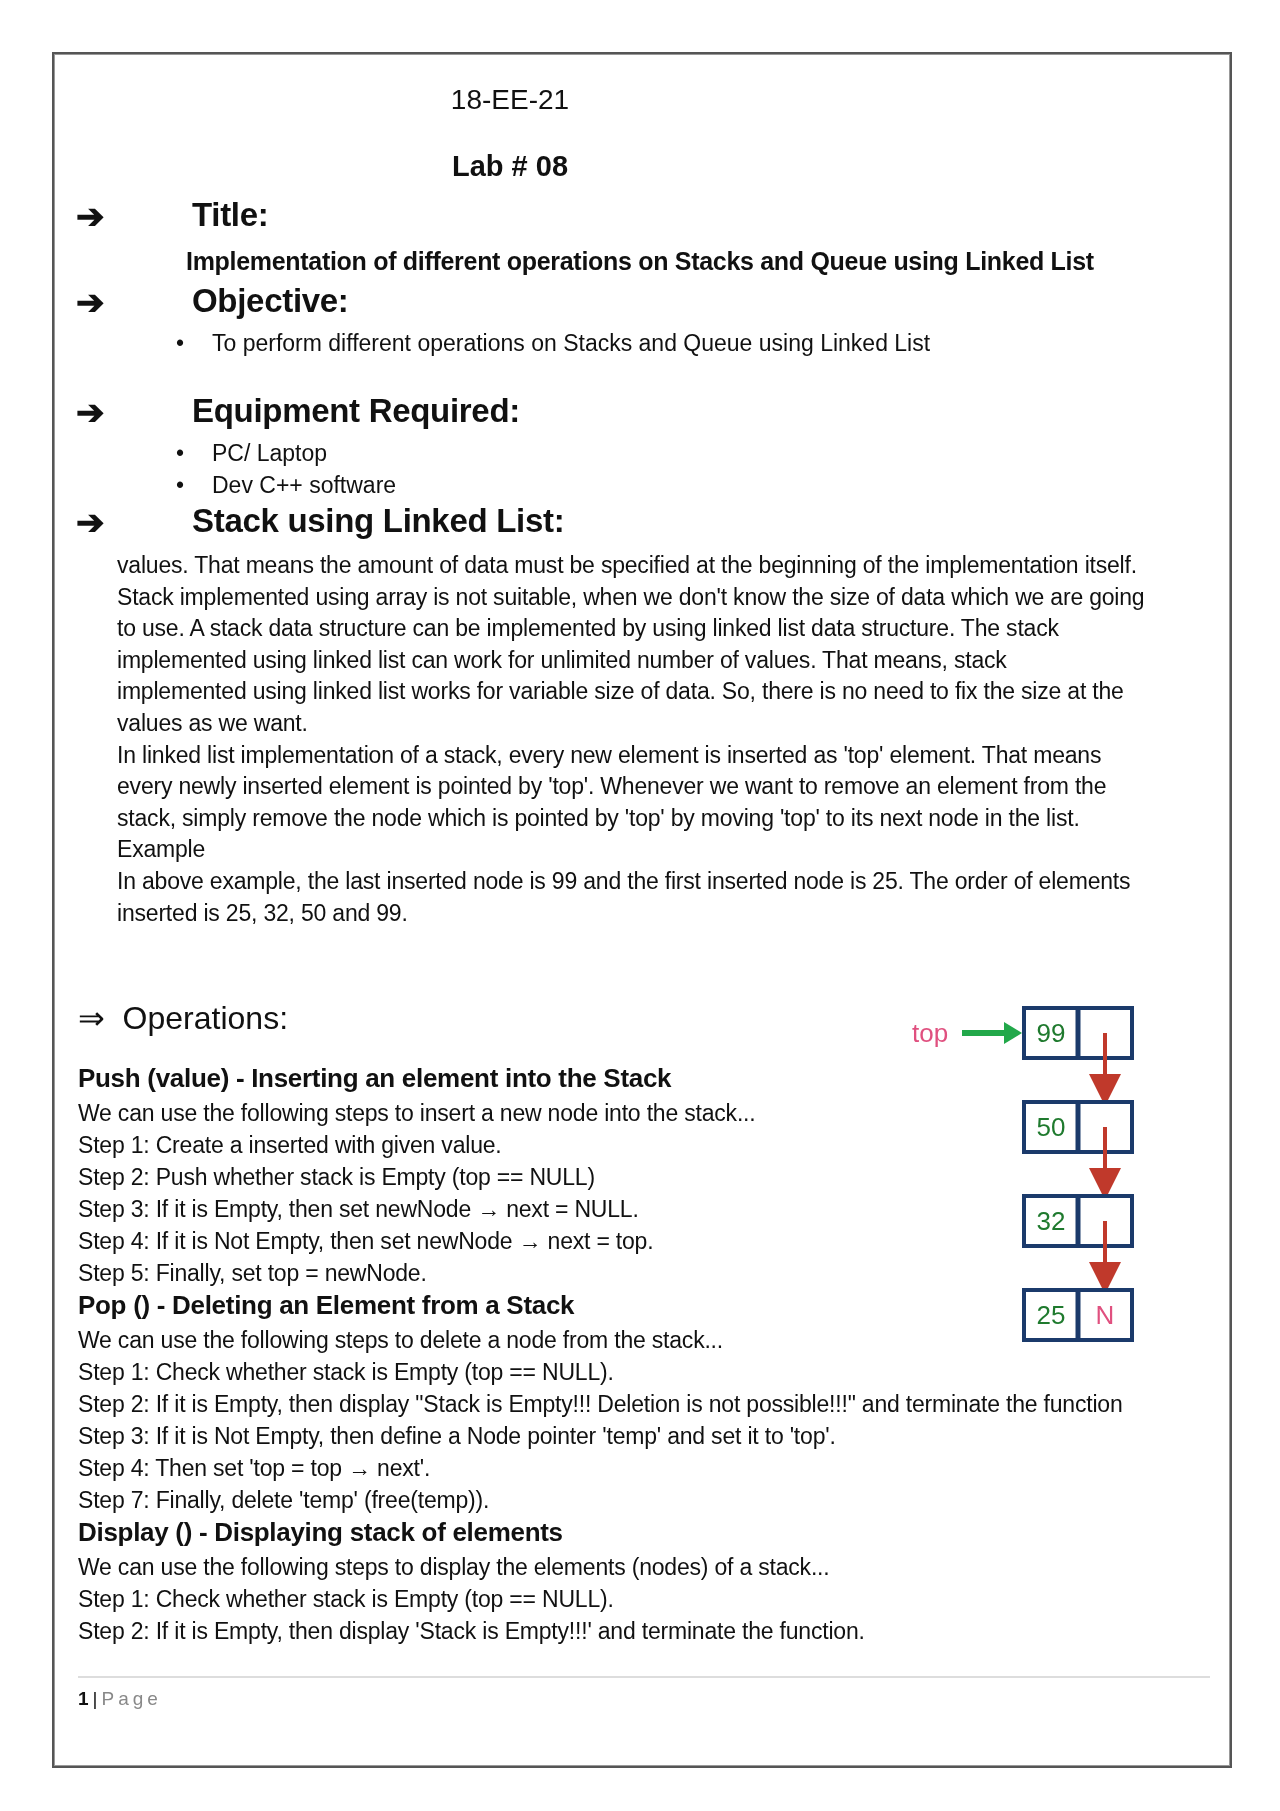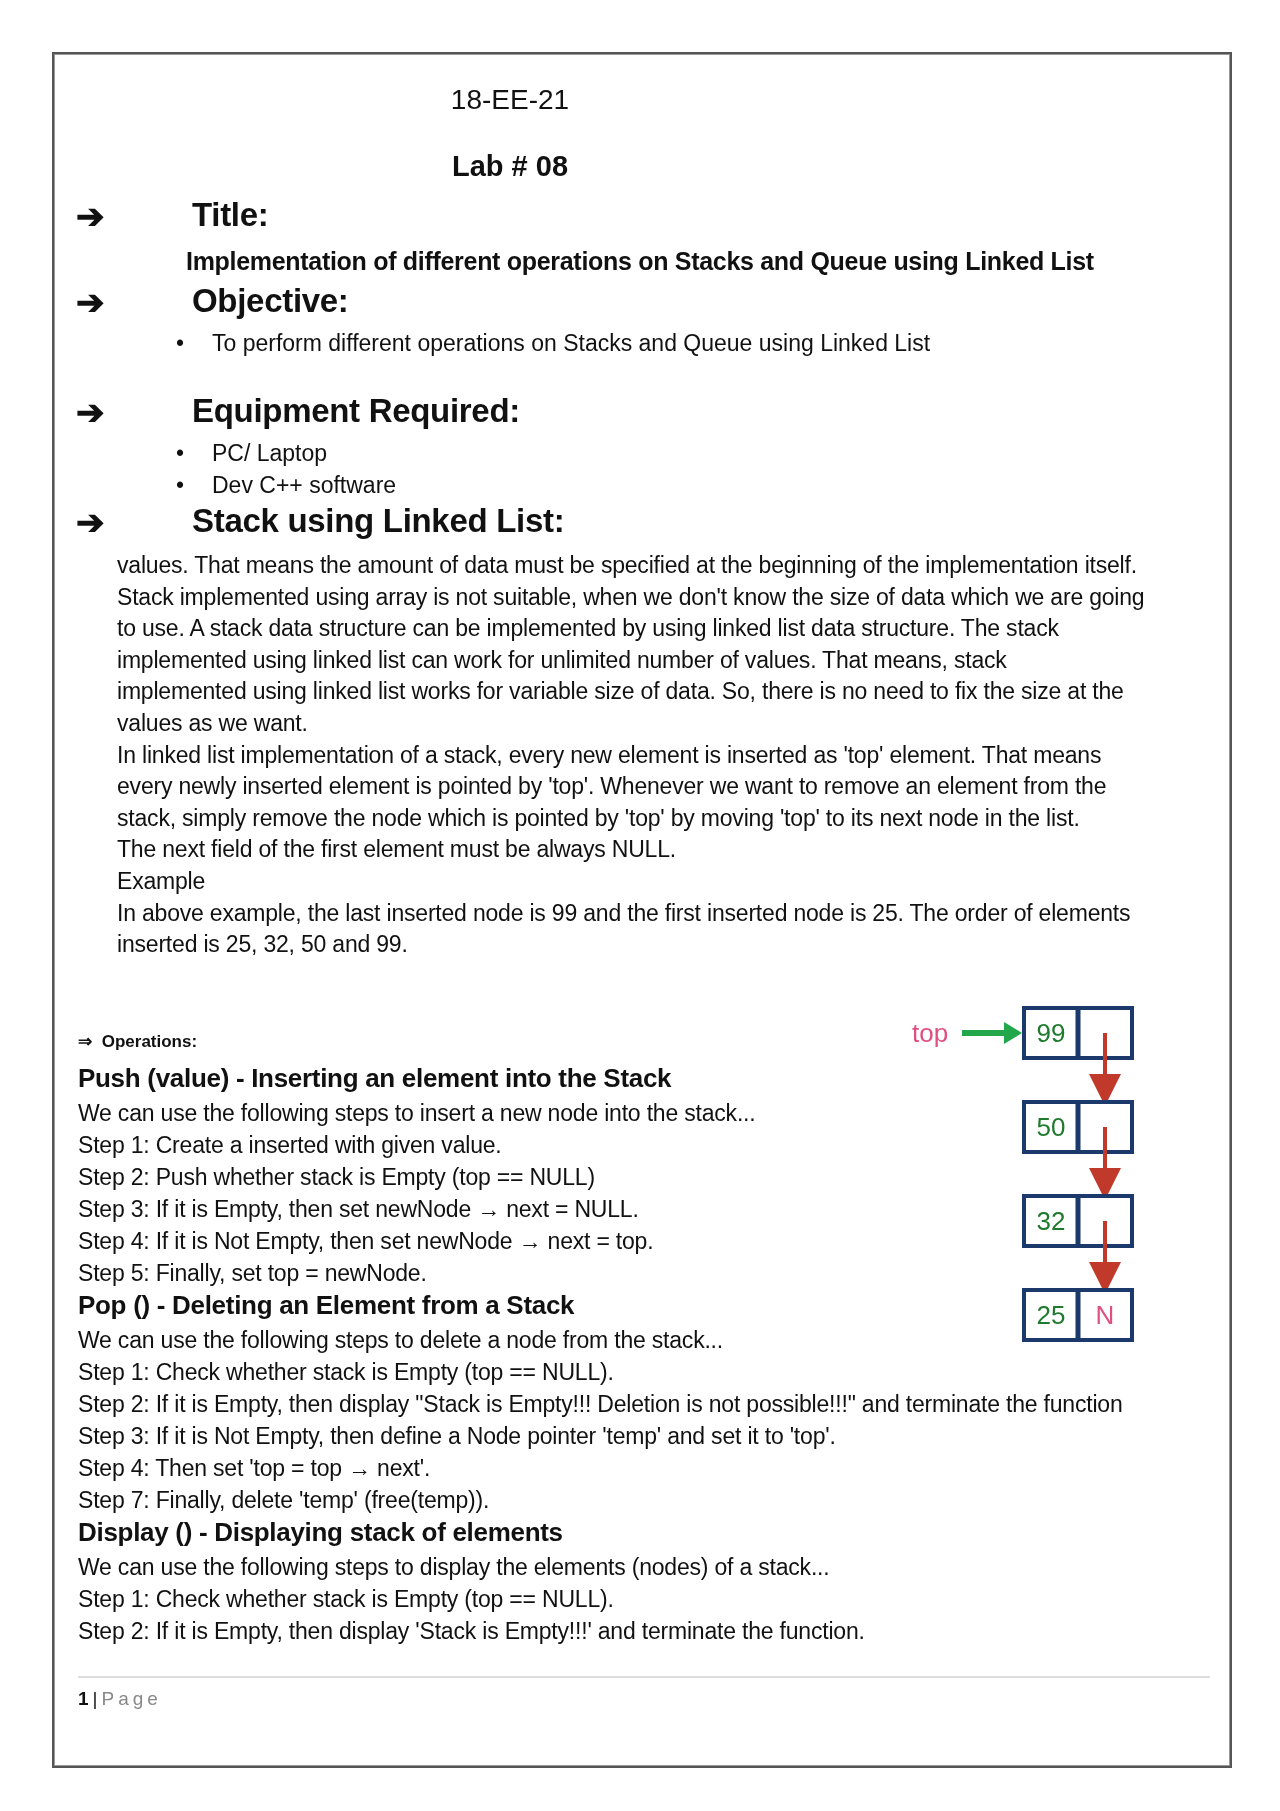--- a/index.html
+++ b/index.html
@@ -8,21 +8,21 @@
   .abs { position:absolute; white-space:nowrap; }
   .center { left:0; width:1020px; text-align:center; }
   .roll { font-size:28px; top:84px; }
   .lab { font-size:29px; font-weight:bold; top:150px; }
   .arrow { font-size:34px; font-weight:bold; left:76px; }
   .h1 { font-size:33px; font-weight:bold; left:156px; letter-spacing:-0.3px;margin-left:36px; }
   .subtitle { font-size:25px; font-weight:bold; left:186px; top:247px; letter-spacing:-0.3px; }
   .bullet { font-size:23px; left:212px; }
   .bullet::before { content:"•"; position:absolute; left:-36px; }
   .para { font-size:23px; left:117px; line-height:31.6px; letter-spacing:-0.2px; }
-  .ops-label { font-size:17px; font-weight:bold; left:78px; top:1031px; }
+  .ops-label { font-size:32px; font-weight:normal; left:78px; top:999px; }
   .h2 { font-size:26px; font-weight:bold; left:78px; letter-spacing:-0.3px; }
   .line { font-size:23px; left:78px; letter-spacing:-0.2px; }
   .footer-rule { position:absolute; left:78px; top:1676px; width:1132px; height:0; border-top:2px solid #ddd; }
   .footer { font-size:19px; left:78px; top:1688px; }
   .footer .num { font-weight:bold; color:#111; }
   .footer .sep { color:#111; margin:0 4px; }
   .footer .pg { color:#888; letter-spacing:4px; }
   svg.diagram { position:absolute; left:900px; top:1000px; }
 </style>
 </head>
@@ -52,21 +52,20 @@
 <div class="abs para" style="top:550px">
   <div>values. That means the amount of data must be specified at the beginning of the implementation itself.</div>
   <div>Stack implemented using array is not suitable, when we don't know the size of data which we are going</div>
   <div>to use. A stack data structure can be implemented by using linked list data structure. The stack</div>
   <div>implemented using linked list can work for unlimited number of values. That means, stack</div>
   <div>implemented using linked list works for variable size of data. So, there is no need to fix the size at the</div>
   <div>values as we want.</div>
   <div>In linked list implementation of a stack, every new element is inserted as 'top' element. That means</div>
   <div>every newly inserted element is pointed by 'top'. Whenever we want to remove an element from the</div>
   <div>stack, simply remove the node which is pointed by 'top' by moving 'top' to its next node in the list.</div>
-  <div>The next field of the first element must be always NULL.</div>
   <div>Example</div>
   <div>In above example, the last inserted node is 99 and the first inserted node is 25. The order of elements</div>
   <div>inserted is 25, 32, 50 and 99.</div>
 </div>
 
 <div class="abs ops-label">
   <span>⇒</span>&nbsp;
   <span>Operations:</span>
 </div>
 

